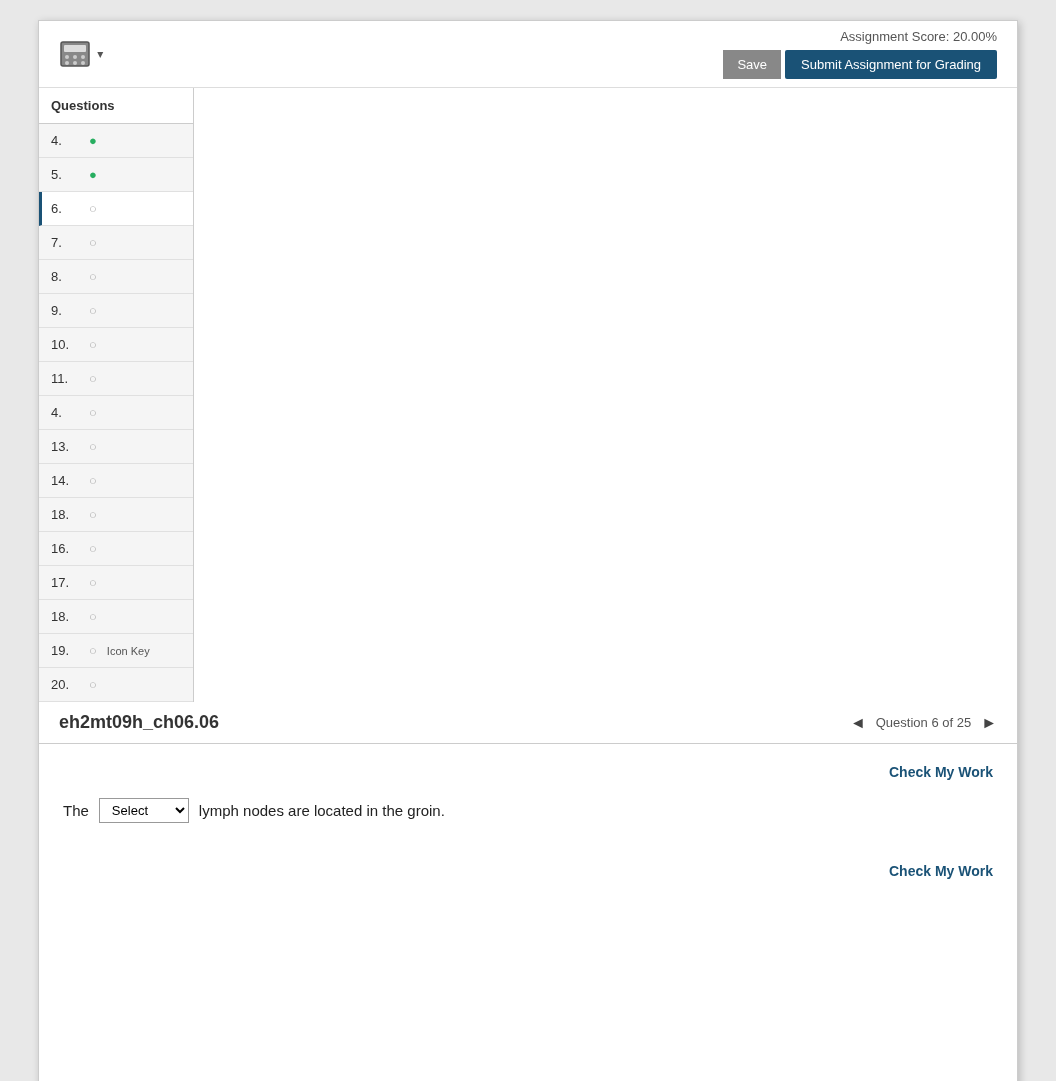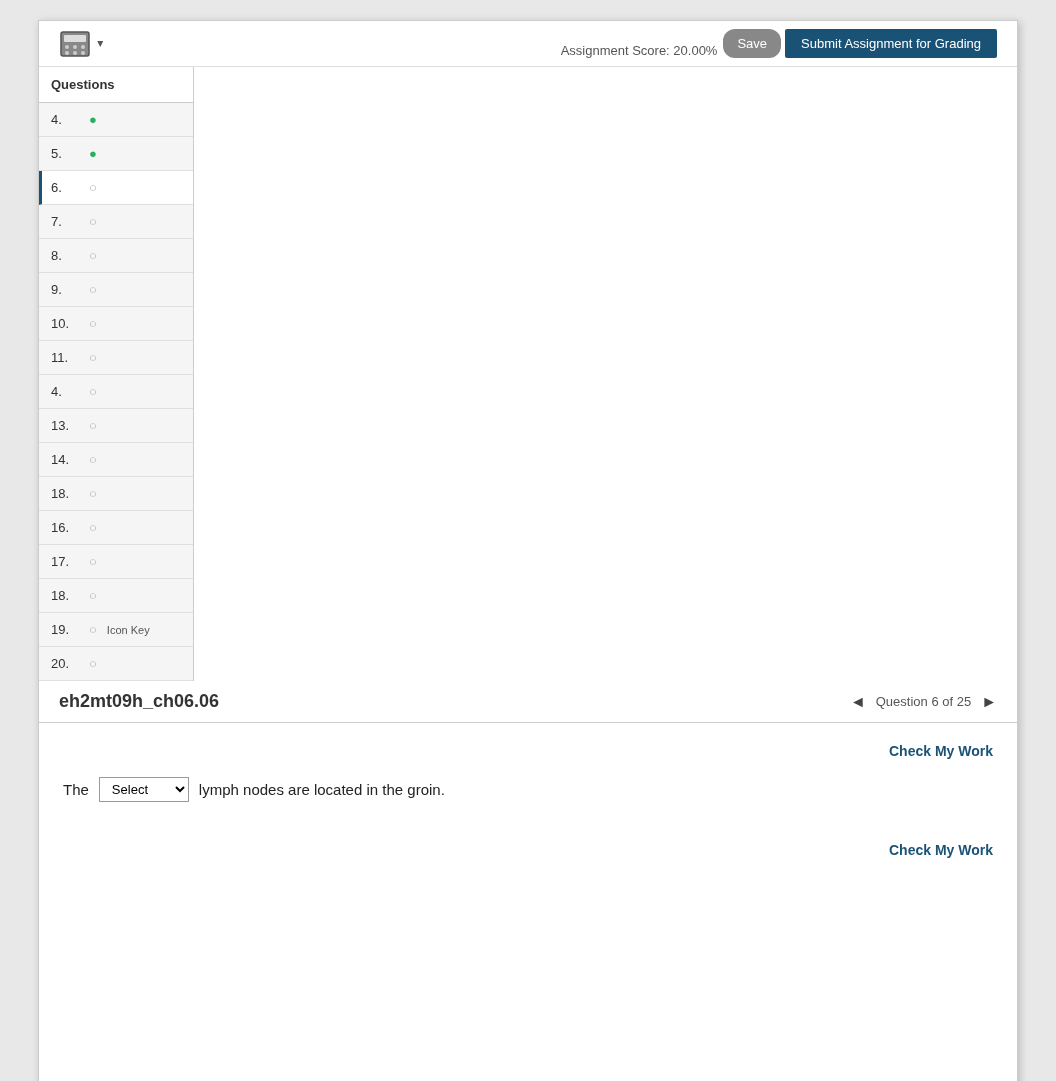--- a/index.html
+++ b/index.html
@@ -33,40 +33,40 @@
       padding: 8px 20px;
       border-bottom: 1px solid #ddd;
     }
     .toolbar-left {
       display: flex;
       align-items: center;
       gap: 8px;
     }
     .toolbar-right {
       display: flex;
-      flex-direction: row;
+      flex-direction: column;
       align-items: flex-end;
       gap: 6px;
     }
     .assignment-score {
       font-size: 13px;
       color: #555;
     }
     .btn-group {
       display: flex;
       gap: 4px;
     }
     .btn-save {
       background: #888;
       color: #fff;
       border: none;
       padding: 7px 14px;
       font-size: 13px;
       cursor: pointer;
-      border-radius: 12px;
+      border-radius: 0;
     }
     .btn-submit {
       background: #1a5276;
       color: #fff;
       border: none;
       padding: 7px 16px;
       font-size: 13px;
       cursor: pointer;
       border-radius: 2px;
     }

